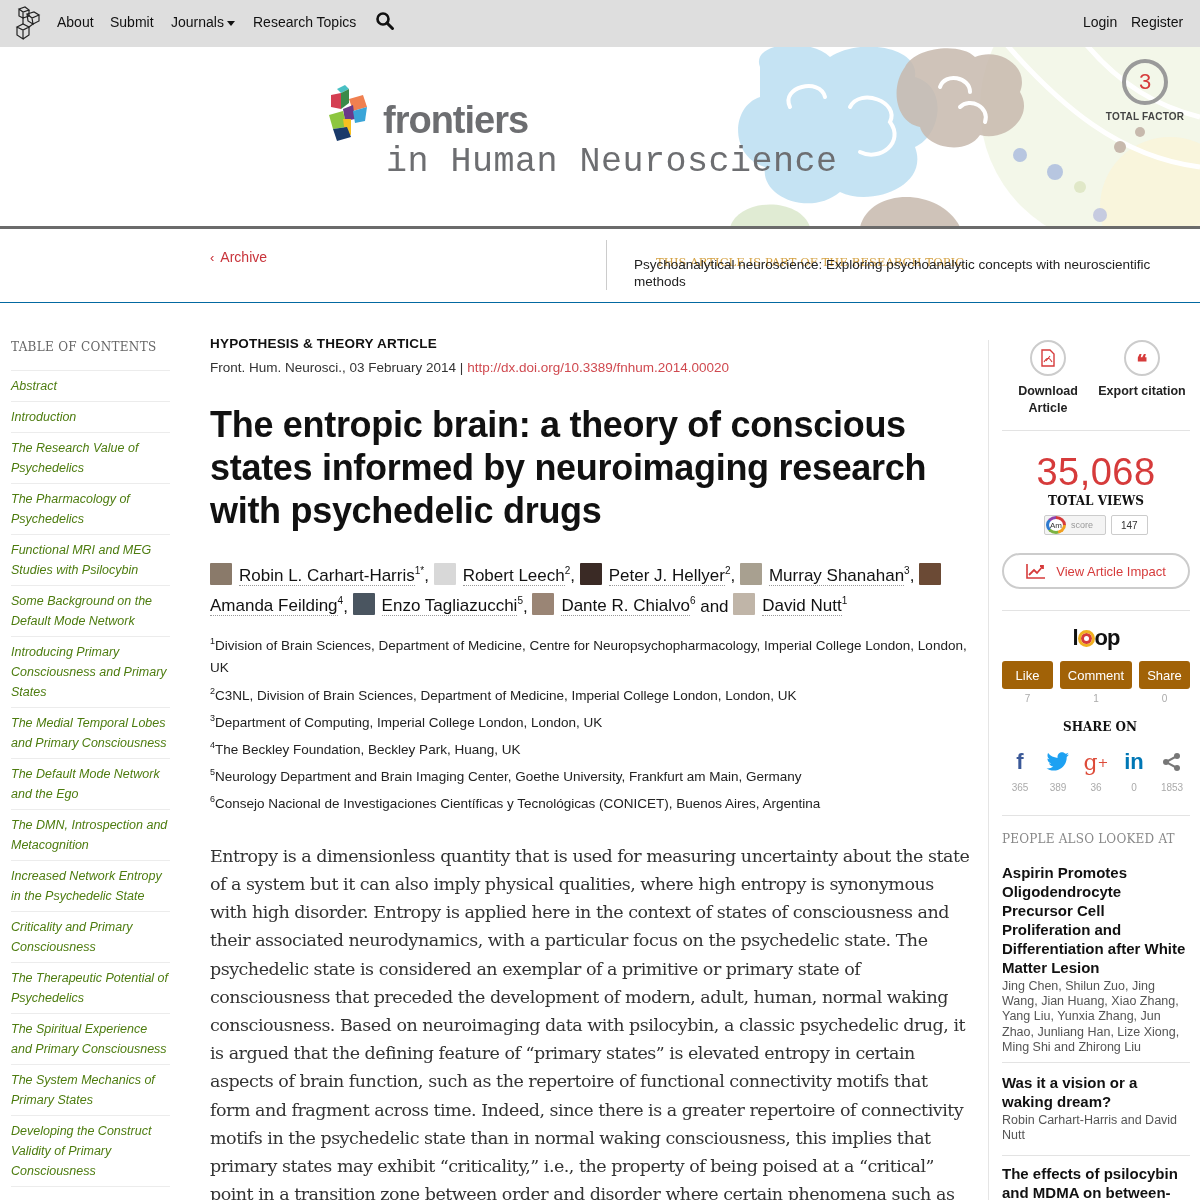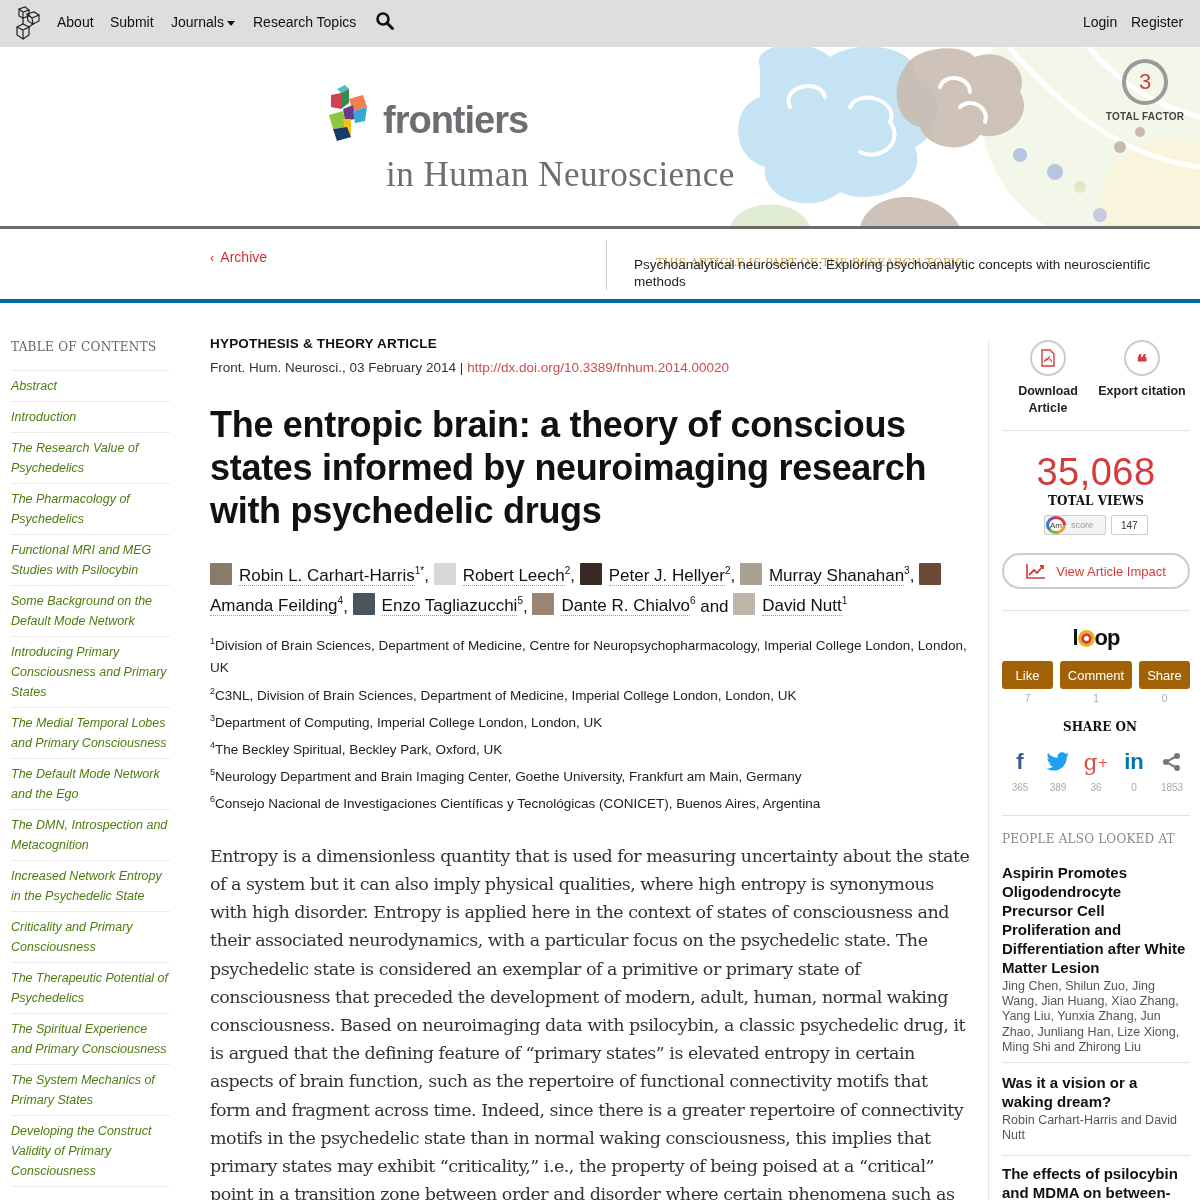--- a/index.html
+++ b/index.html
@@ -11,28 +11,28 @@
   .topnav .logo { position: absolute; left: 13px; top: 5px; width: 32px; height: 36px; }
   .topnav .nav-item { position: absolute; top: 14px; font-size: 14px; color: #111; cursor: pointer; }
   .topnav .search { position: absolute; left: 375px; top: 11px; width: 20px; height: 20px; }
   .caret { display: inline-block; width: 0; height: 0; border-left: 4px solid transparent; border-right: 4px solid transparent; border-top: 5px solid #111; margin-left: 3px; vertical-align: middle; }
 
   
   .banner { position: absolute; left: 0; top: 47px; width: 1200px; height: 180px; background: #fff; overflow: hidden; }
   .banner-art { position: absolute; left: 700px; top: 0; width: 500px; height: 180px; }
   .brand-mark { position: absolute; left: 329px; top: 38px; width: 50px; height: 58px; }
   .brand-frontiers { position: absolute; left: 383px; top: 52px; font-family: "Liberation Sans", sans-serif; font-weight: bold; font-size: 38px; color: #6d6e71; letter-spacing: -1px; }
-  .brand-journal { position: absolute; left: 386px; top: 108px; font-family: Liberation Serif, serif; font-size: 35px; color: #6d6e71; letter-spacing: 0.5px; }
+  .brand-journal { position: absolute; left: 386px; top: 95px; font-family: Liberation Mono, monospace; font-size: 35px; color: #6d6e71; letter-spacing: 0.5px; }
   .impact { position: absolute; left: 1103px; top: 12px; width: 84px; text-align: center; }
   .impact .ring { width: 46px; height: 46px; margin: 0 auto; border: 4px solid #9a9a9a; border-radius: 50%; display: flex; align-items: center; justify-content: center; color: #d63b3b; font-size: 22px; }
   .impact .label { font-size: 10px; font-weight: bold; color: #444; margin-top: 6px; letter-spacing: 0.2px; }
   .banner-border { position: absolute; left: 0; top: 226px; width: 1200px; height: 3px; background: #6b6b6b; }
 
   
-  .archive-bar { position: absolute; left: 0; top: 229px; width: 1200px; height: 74px; border-bottom: 4px solid #0369a1; }
+  .archive-bar { position: absolute; left: 0; top: 229px; width: 1200px; height: 74px; border-bottom: 1px solid #0369a1; }
   .archive-link { position: absolute; left: 210px; top: 20px; font-size: 14px; color: #c8333a; cursor: pointer; }
   .archive-link .chev { font-size: 13px; margin-right: 6px; }
   .topic-divider { position: absolute; left: 606px; top: 11px; width: 1px; height: 50px; background: #ccc; }
   .topic-label { position: absolute; left: 634px; top: 26px; font-family: "DejaVu Serif", serif; font-size: 11.5px; color: #d4a143; letter-spacing: 0.1px; margin-left: 22px; }
   .topic-title { position: absolute; left: 634px; top: 27px; width: 560px; font-size: 13.5px; line-height: 17px; color: #222; cursor: pointer; }
 
   
   .toc { position: absolute; left: 11px; top: 340px; width: 159px; }
   .toc-title { font-family: "DejaVu Serif", serif; font-size: 12px; color: #666; letter-spacing: 0.3px; padding-bottom: 16px; border-bottom: 1px solid #ececec; }
   .toc-item { font-size: 12.5px; line-height: 20px; color: #4d7c0f; padding: 5px 0; border-bottom: 1px solid #ececec; cursor: pointer; font-style: italic; }
@@ -178,21 +178,21 @@
   <div class="citation">
     <span>Front. Hum. Neurosci., 03 February 2014 |</span>
     <span class="doi">http://dx.doi.org/10.3389/fnhum.2014.00020</span>
   </div>
   <h1 class="title">The entropic brain: a theory of conscious states informed by neuroimaging research with psychedelic drugs</h1>
   <div class="authors" id="authors"><span class="author"><span class="avatar" style="background: rgb(138, 122, 106);"></span><span class="name">Robin L. Carhart-Harris</span><sup>1*</sup></span><span>, </span><span class="author"><span class="avatar" style="background: rgb(216, 216, 216);"></span><span class="name">Robert Leech</span><sup>2</sup></span><span>, </span><span class="author"><span class="avatar" style="background: rgb(58, 42, 37);"></span><span class="name">Peter J. Hellyer</span><sup>2</sup></span><span>, </span><span class="author"><span class="avatar" style="background: rgb(168, 160, 144);"></span><span class="name">Murray Shanahan</span><sup>3</sup></span><span>, </span><span class="author"><span class="avatar" style="background: rgb(107, 74, 53);"></span><span class="name">Amanda Feilding</span><sup>4</sup></span><span>, </span><span class="author"><span class="avatar" style="background: rgb(74, 85, 96);"></span><span class="name">Enzo Tagliazucchi</span><sup>5</sup></span><span>, </span><span class="author"><span class="avatar" style="background: rgb(154, 133, 117);"></span><span class="name">Dante R. Chialvo</span><sup>6</sup></span><span> and </span><span class="author"><span class="avatar" style="background: rgb(192, 181, 168);"></span><span class="name">David Nutt</span><sup>1</sup></span></div>
   <div class="affils" id="affils">
       <div><sup>1</sup><span>Division of Brain Sciences, Department of Medicine, Centre for Neuropsychopharmacology, Imperial College London, London, UK</span></div>
       <div><sup>2</sup><span>C3NL, Division of Brain Sciences, Department of Medicine, Imperial College London, London, UK</span></div>
       <div><sup>3</sup><span>Department of Computing, Imperial College London, London, UK</span></div>
-      <div><sup>4</sup><span>The Beckley Spiritual, Beckley Park, Oxford, UK</span></div>
+      <div><sup>4</sup><span>The Beckley Foundation, Beckley Park, Huang, UK</span></div>
       <div><sup>5</sup><span>Neurology Department and Brain Imaging Center, Goethe University, Frankfurt am Main, Germany</span></div>
       <div><sup>6</sup><span>Consejo Nacional de Investigaciones Científicas y Tecnológicas (CONICET), Buenos Aires, Argentina</span></div>
     </div>
   <p class="abstract">Entropy is a dimensionless quantity that is used for measuring uncertainty about the state of a system but it can also imply physical qualities, where high entropy is synonymous with high disorder. Entropy is applied here in the context of states of consciousness and their associated neurodynamics, with a particular focus on the psychedelic state. The psychedelic state is considered an exemplar of a primitive or primary state of consciousness that preceded the development of modern, adult, human, normal waking consciousness. Based on neuroimaging data with psilocybin, a classic psychedelic drug, it is argued that the defining feature of “primary states” is elevated entropy in certain aspects of brain function, such as the repertoire of functional connectivity motifs that form and fragment across time. Indeed, since there is a greater repertoire of connectivity motifs in the psychedelic state than in normal waking consciousness, this implies that primary states may exhibit “criticality,” i.e., the property of being poised at a “critical” point in a transition zone between order and disorder where certain phenomena such as power-law scaling appear. Moreover, if primary states are</p>
 </div>
 
 <div class="rside">
   <div class="rside-inner">
     <div class="action" style="left:16px;width:60px">
       <div class="circ">

